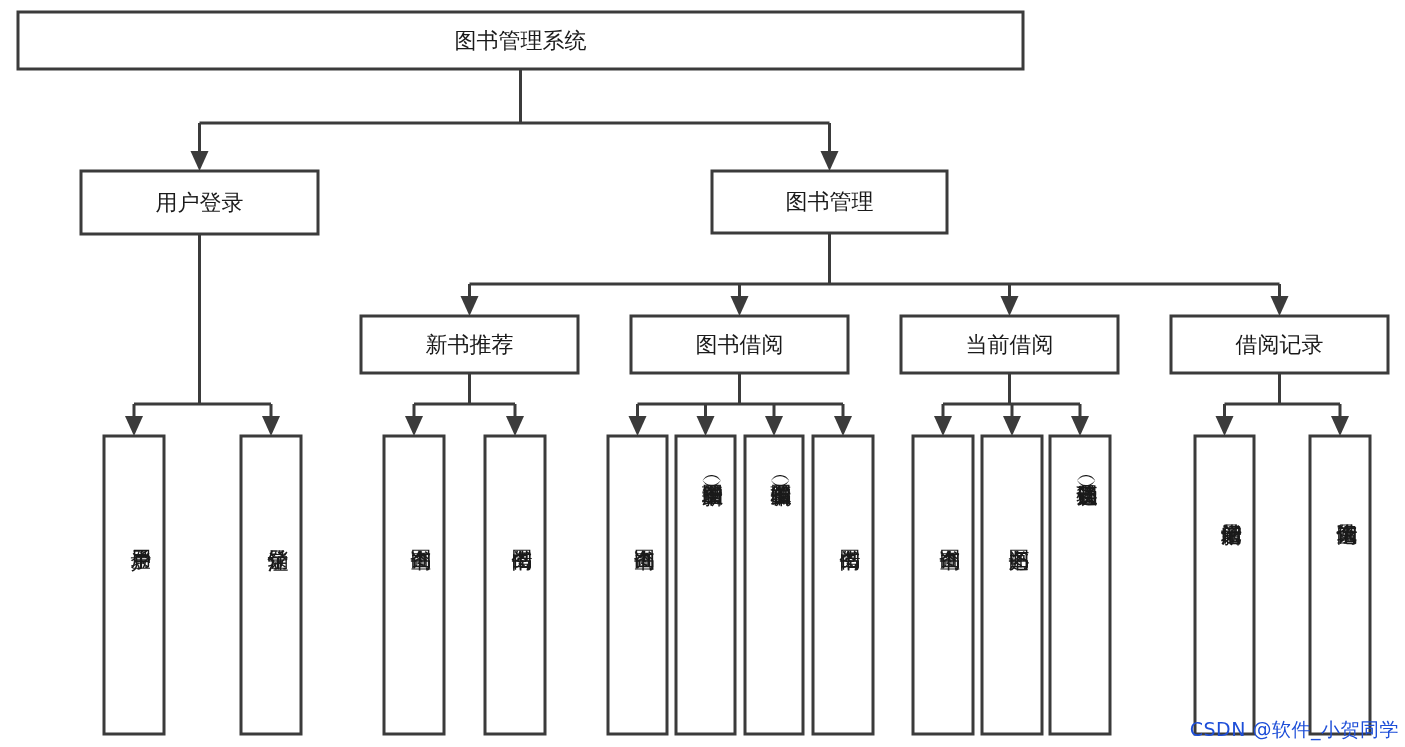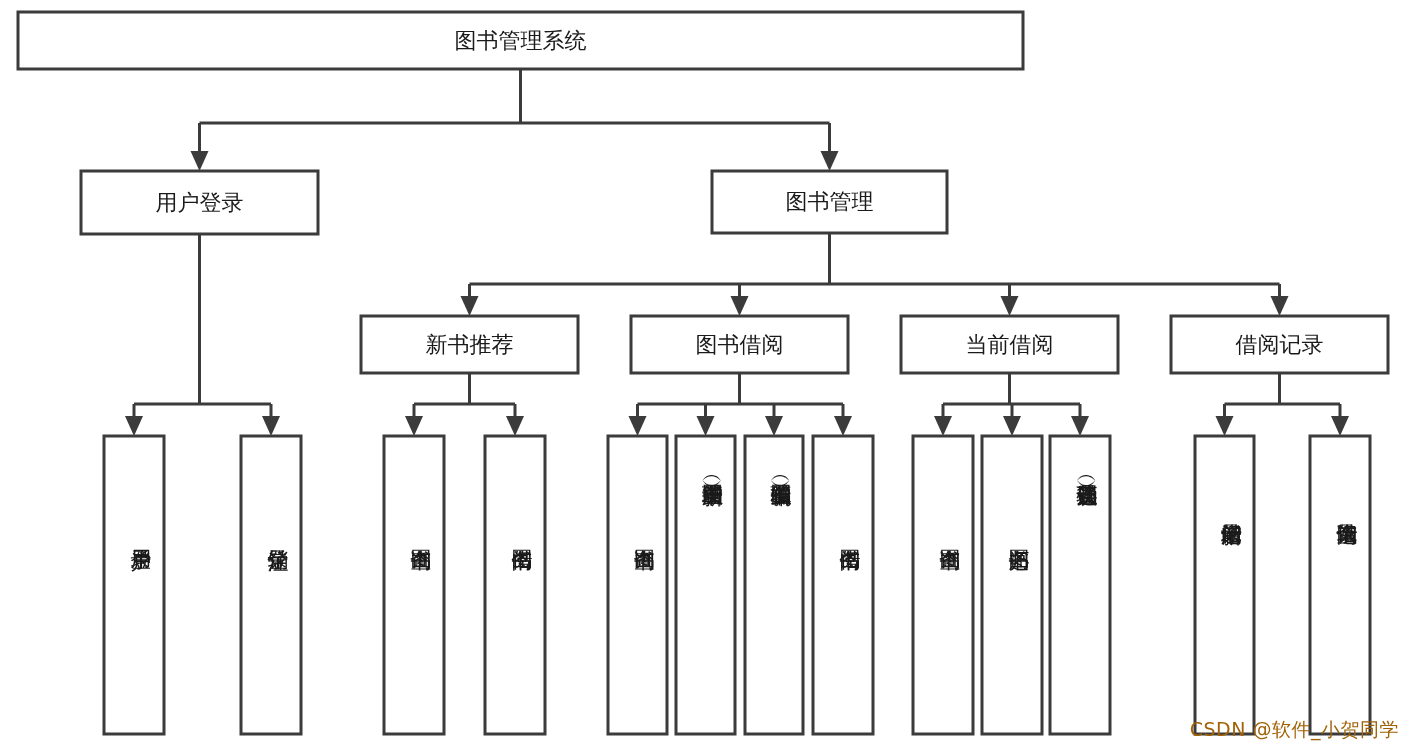--- a/index.html
+++ b/index.html
@@ -23,21 +23,21 @@
   }
   .leaf-label{
     font-family:"DejaVu Sans","Liberation Sans",sans-serif;
     font-size:21px;fill:#1a1a1a;
     writing-mode:vertical-rl;
     text-anchor:middle;
   }
   .watermark{
     position:absolute;right:6px;bottom:4px;
     font-family:"DejaVu Sans","Liberation Sans",sans-serif;
-    font-size:19px;color:#a16207;white-space:nowrap;
+    font-size:19px;color:#1d4ed8;white-space:nowrap;
     letter-spacing:0.5px;pointer-events:none;
   }
 </style>
 </head>
 <body>
 
 <div id="diagram-root">
 
   <svg class="diagram-canvas" viewBox="0 0 1405 747" xmlns="http://www.w3.org/2000/svg">
     <g id="edge-layer">

